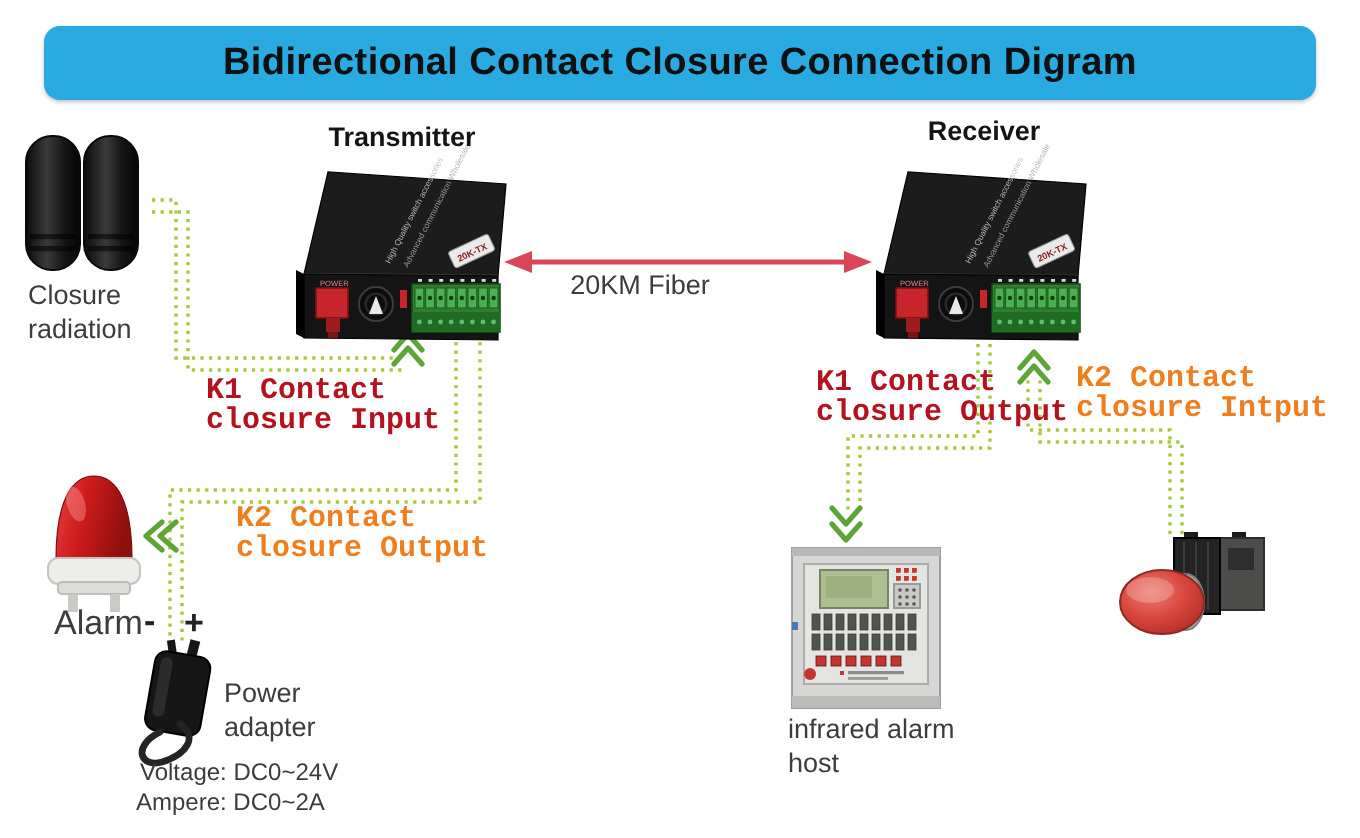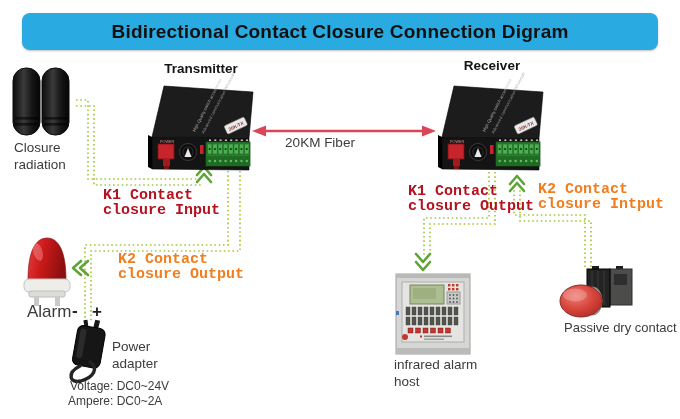--- a/index.html
+++ b/index.html
@@ -285,14 +285,13 @@
 
 <div class="lbl cap" style="left:14px;top:139px;width:80px;">Closure radiation</div>
 <div class="lbl cap" style="left:27px;top:303px;font-size:17px;">Alarm</div>
 <span class="lbl sign" style="left:72px;top:301px;">-</span>
 <span class="lbl sign" style="left:92px;top:302px;">+</span>
 <div class="lbl cap" style="left:112px;top:338px;width:64px;">Power adapter</div>
 <div class="lbl small" style="left:70px;top:379px;">Voltage:  DC0~24V</div>
 <div class="lbl small" style="left:68px;top:394px;">Ampere: DC0~2A</div>
 <div class="lbl cap" style="left:394px;top:356px;width:88px;">infrared alarm host</div>
 <div class="lbl cap" style="left:564px;top:320px;font-size:13px;line-height:16px;">
-  <span style="display:block">Passive dry contact</span>
 </div>
 
 </body></html>

